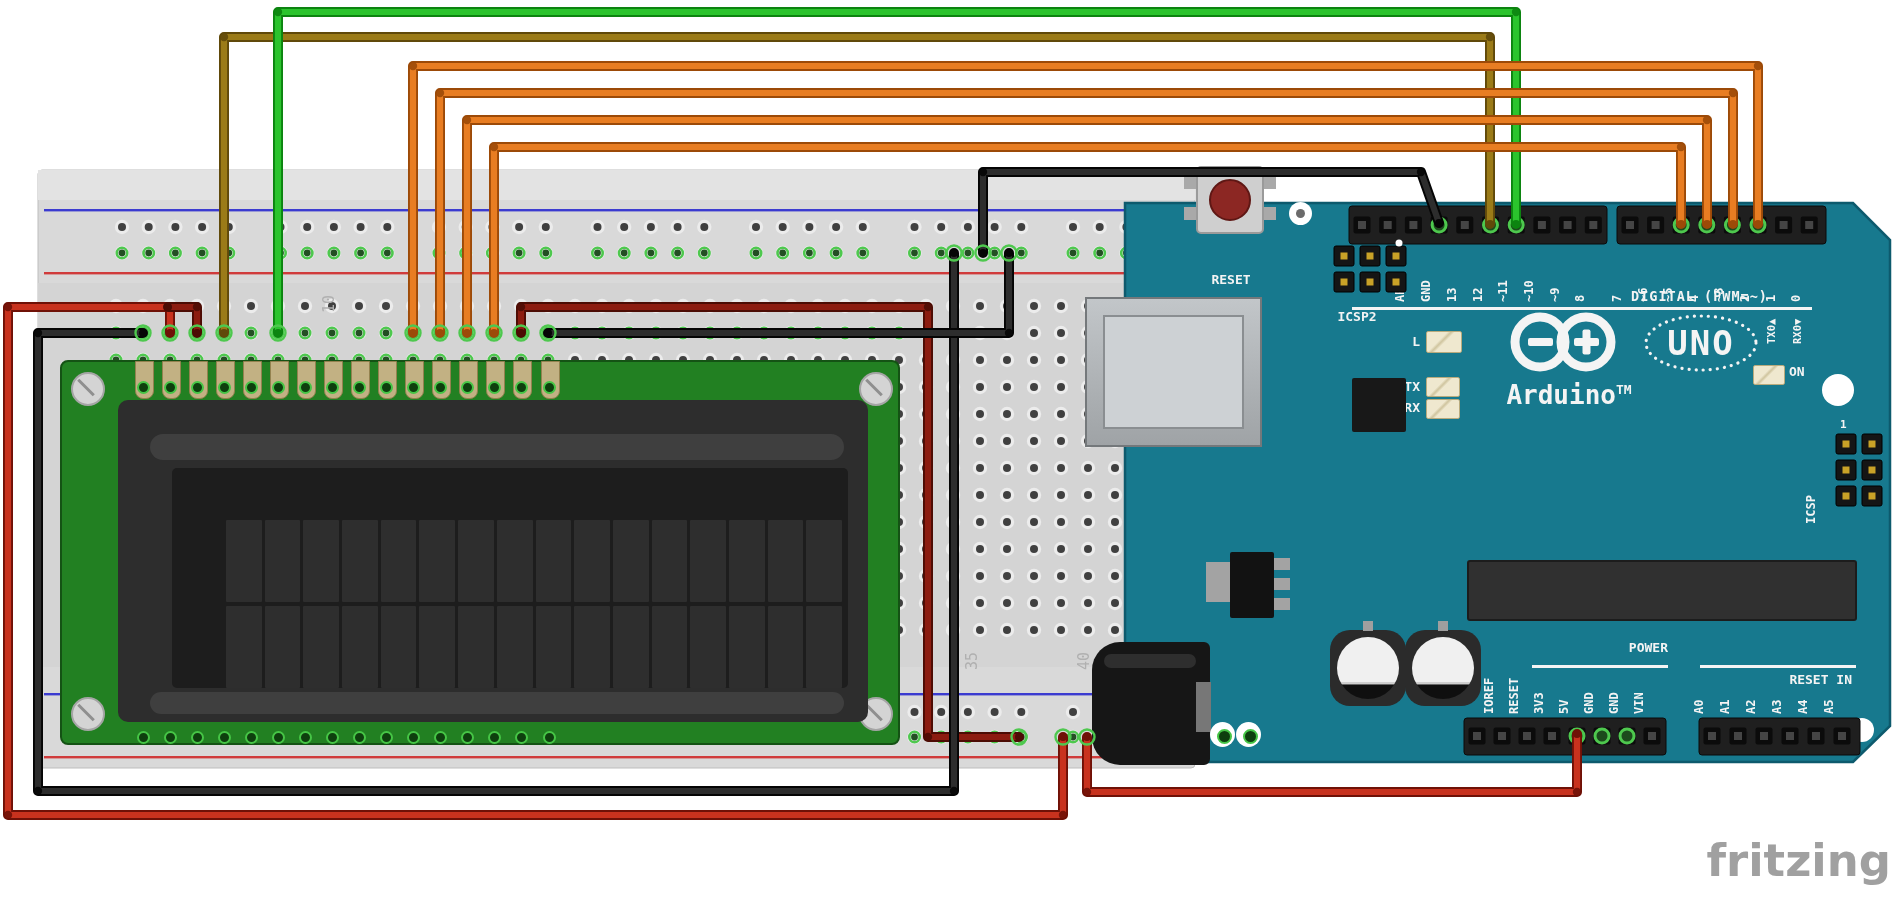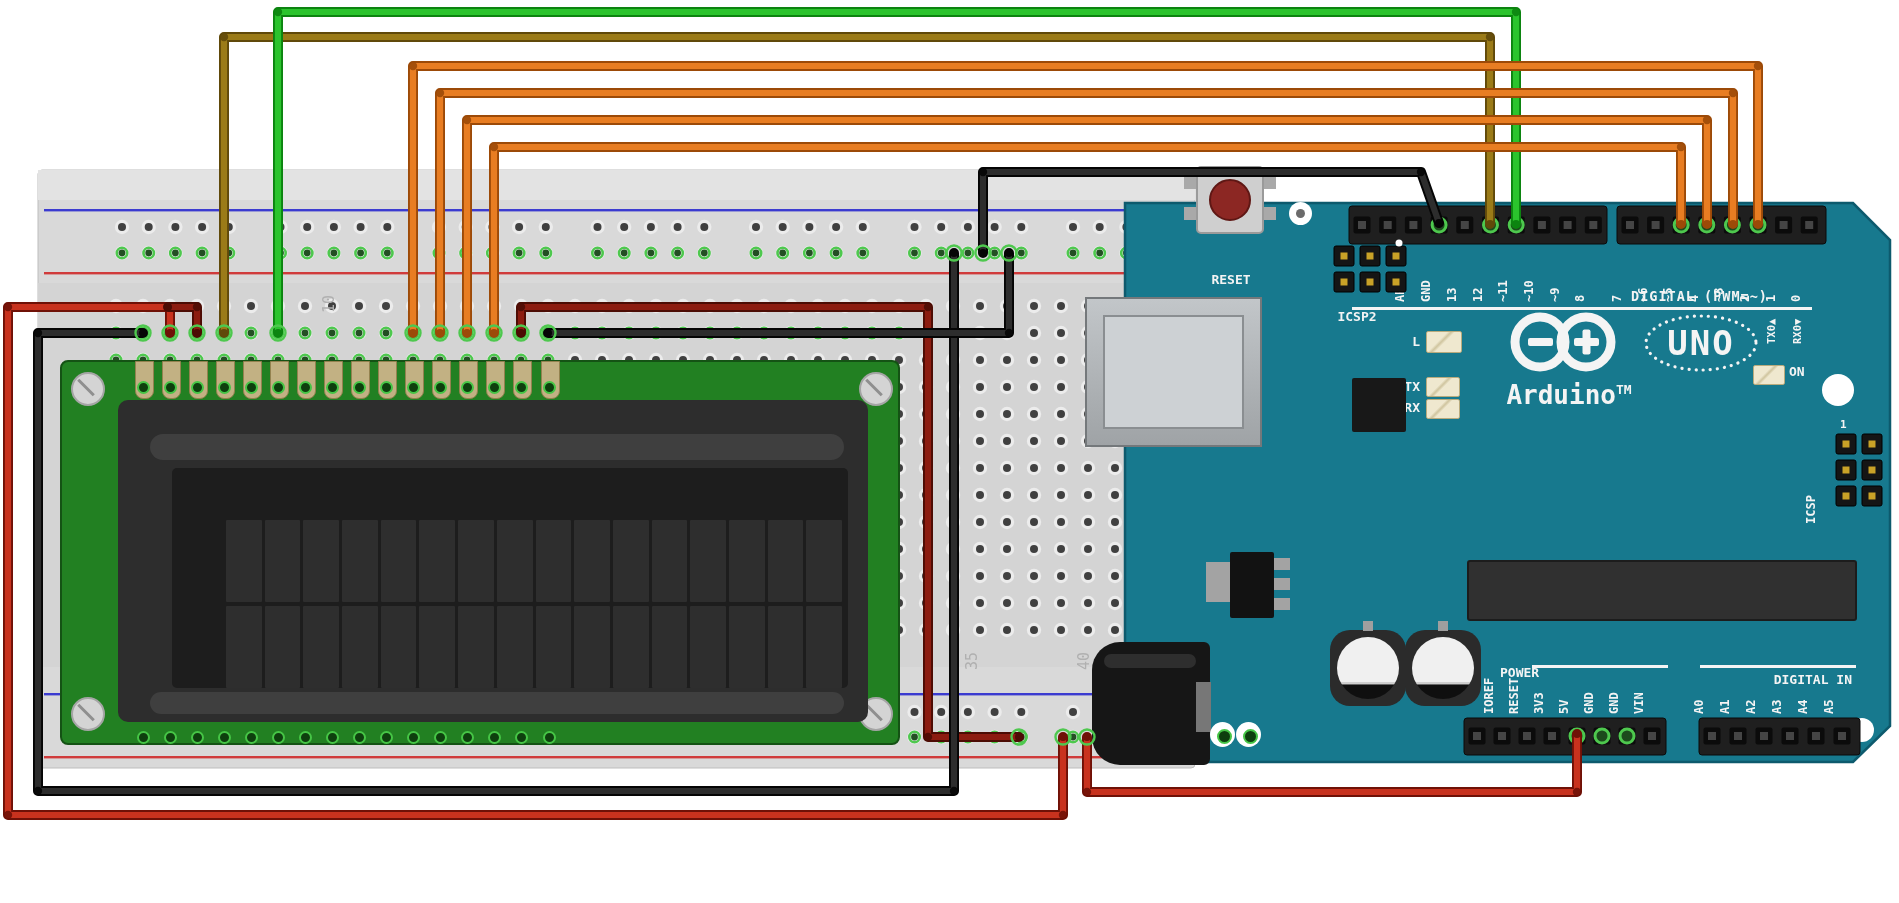--- a/index.html
+++ b/index.html
@@ -1611,23 +1611,23 @@
         <u></u>
       </div>
     <div class="cap" style="left:1405px;top:630px">
         <s></s>
         <u></u>
       </div>
 
     <div class="wline" style="left:1352px;top:307px;width:460px"></div>
     <div class="silk" style="left:1402px;top:288px;width:366px;text-align:right;letter-spacing:1px;font-size:13.5px">DIGITAL (PWM=~)</div>
     <div class="wline" style="left:1532px;top:665px;width:136px"></div>
-    <div class="silk" style="left:1500px;top:665px;width:168px;text-align:left">POWER</div>
+    <div class="silk" style="left:1500px;top:640px;width:168px;text-align:right">POWER</div>
     <div class="wline" style="left:1700px;top:665px;width:156px"></div>
-    <div class="silk" style="left:1700px;top:672px;width:152px;text-align:right">DIGITAL IN</div>
+    <div class="silk" style="left:1700px;top:672px;width:152px;text-align:right">RESET IN</div>
     <div class="silk" style="left:1840px;top:418px;font-size:11px">1</div>
     <div id="vlabs">
         <span class="vlab" style="left: 1407.4px; top: 289px;">AREF</span>
         <span class="vlab" style="left: 1433.1px; top: 289px;">GND</span>
         <span class="vlab" style="left: 1458.8px; top: 289px;">13</span>
         <span class="vlab" style="left: 1484.5px; top: 289px;">12</span>
         <span class="vlab" style="left: 1510.2px; top: 289px;">~11</span>
         <span class="vlab" style="left: 1535.9px; top: 289px;">~10</span>
         <span class="vlab" style="left: 1561.6px; top: 289px;">~9</span>
         <span class="vlab" style="left: 1587.3px; top: 289px;">8</span>
@@ -1870,13 +1870,14 @@
         <path d="M983,253 L983,172 L1421,172 L1439,223" fill="none" stroke="#050505" stroke-width="10" stroke-linecap="round" stroke-linejoin="round"></path>
         <path d="M983,253 L983,172 L1421,172 L1439,223" fill="none" stroke="#2d2d2d" stroke-width="6.2" stroke-linecap="round" stroke-linejoin="round"></path>
         <circle cx="983" cy="172" r="4.2" fill="#050505" opacity="0.9"></circle>
         <circle cx="1421" cy="172" r="4.2" fill="#050505" opacity="0.9"></circle>
         <circle cx="983" cy="253" r="4" fill="#050505"></circle>
         <circle cx="983" cy="253" r="7.5" fill="none" stroke="#4ec84e" stroke-width="2.4"></circle>
         <circle cx="1439" cy="223" r="4" fill="#050505"></circle>
       </g>
     </svg>
 
+  <div id="wm">fritzing</div>
 </div>
 
 </body></html>

